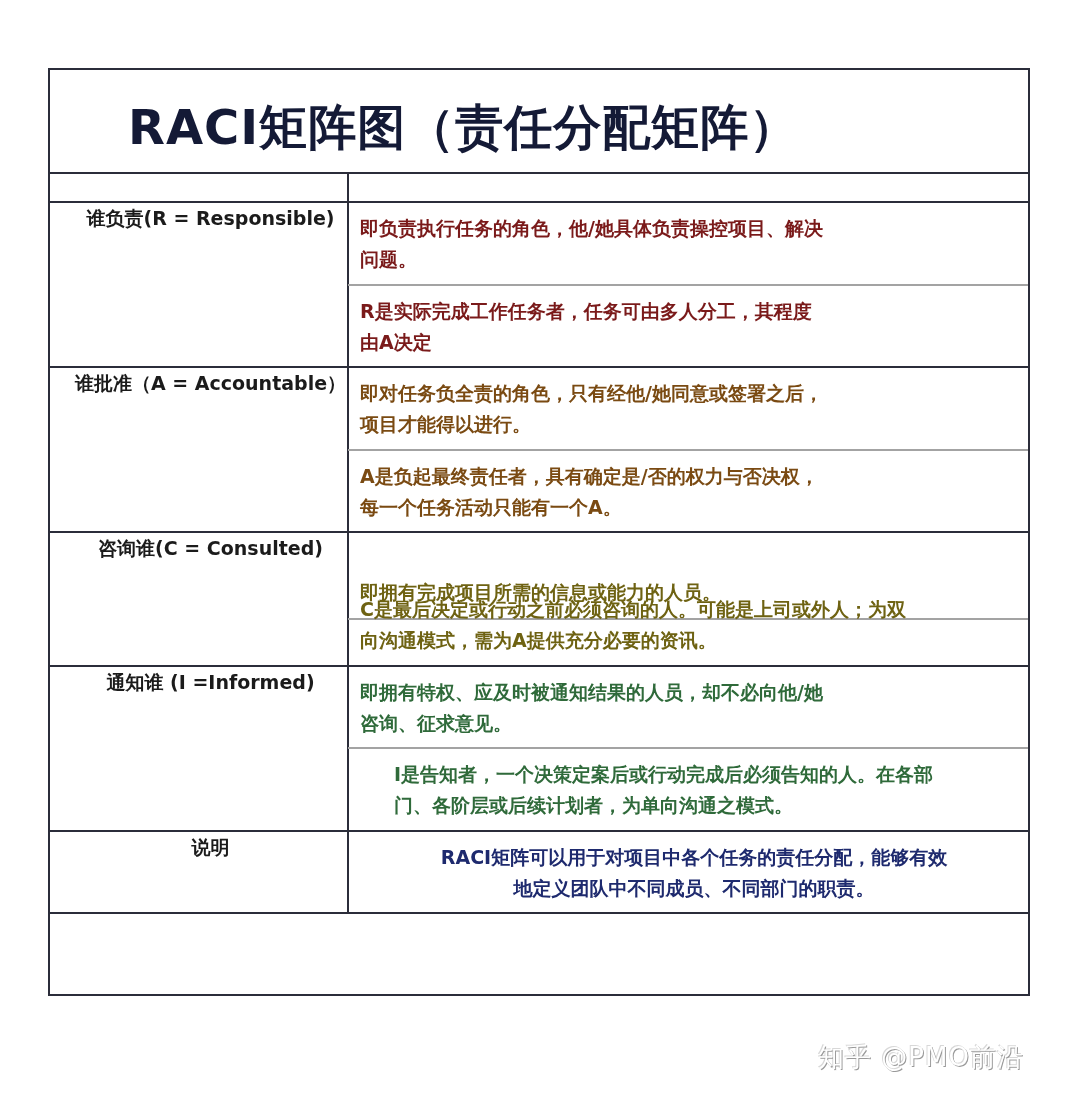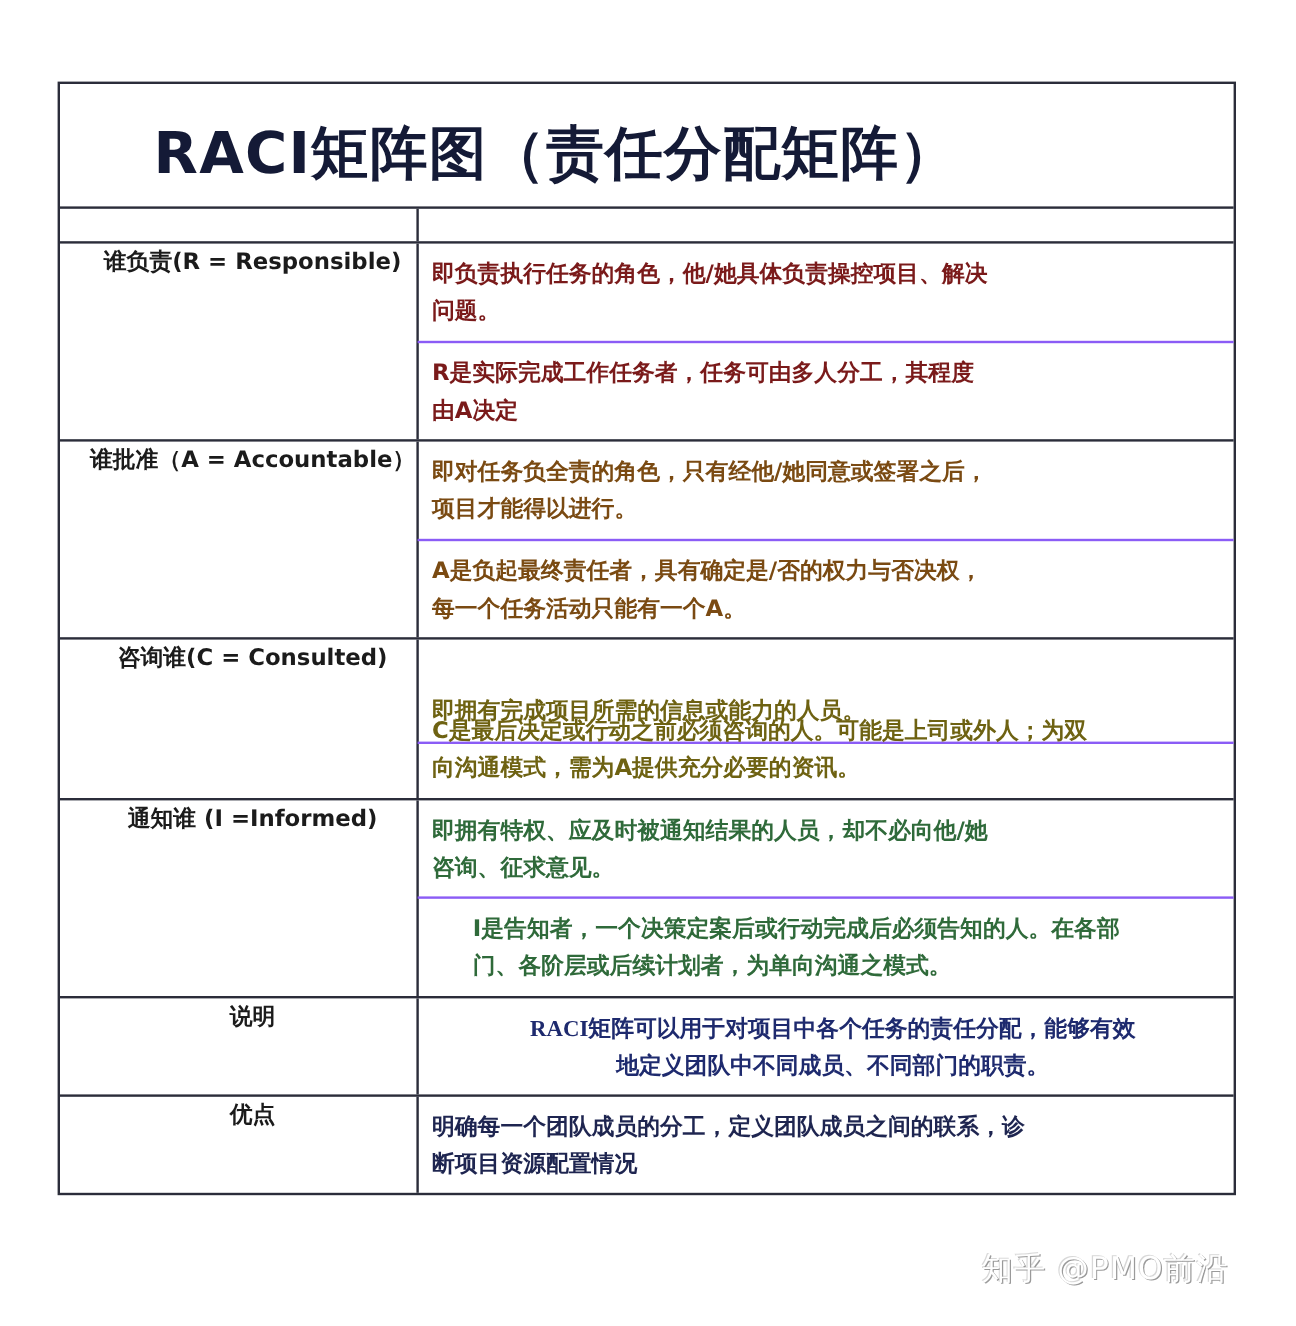--- a/index.html
+++ b/index.html
@@ -7,21 +7,21 @@
          font-family:"DejaVu Sans","Liberation Sans",sans-serif; }
   .sheet { position:absolute; left:48px; top:68px; width:982px; height:928px;
            border:2px solid #2b2d3a; box-sizing:border-box; }
   .row { position:absolute; left:0; right:0; border-bottom:2px solid #2b2d3a; box-sizing:border-box; }
   .title-row { top:0; height:104px; }
   .title { position:absolute; left:78px; top:26px; font-size:48px; font-weight:bold; color:#141a36; letter-spacing:1px; }
   .lcell { position:absolute; left:0; width:299px; top:0; bottom:0; border-right:2px solid #2b2d3a; box-sizing:border-box;
            display:flex; flex-direction:row; justify-content:center; padding-left:24px; font-size:19px; font-weight:bold; color:#1b1b1b; line-height:31px; }
   .rcell { position:absolute; left:298px; right:0; top:0; bottom:0; }
   .sub { position:absolute; left:0; right:0; box-sizing:border-box; padding:10px 0 0 12px; font-size:19px; font-weight:bold; line-height:31px; }
-  .sub.top { border-bottom:2px solid #8b5cf6; }
+  .sub.top { border-bottom:2px solid #a3a3a3; }
   .last { border-bottom:none; }
   .watermark { position:absolute; left:818px; top:1040px; font-size:26px; color:#ffffff;
                text-shadow: 1px 1px 0 #9a9a9a, -1px -1px 0 #d8d8d8; letter-spacing:1px; }
 </style>
 </head>
 <body>
 
 <div class="sheet">
   <div class="row title-row">
     <div class="title">RACI矩阵图（责任分配矩阵）</div>
@@ -73,34 +73,25 @@
       <span>通知谁 (I =Informed)</span>
     </div>
     <div class="rcell">
       <div class="sub top" style="top:0;height:82px;color:#2f6a3a;white-space:pre-line;">即拥有特权、应及时被通知结果的人员，却不必向他/她
 咨询、征求意见。</div>
       <div class="sub" style="top:82px;height:104px;color:#2f6a3a;white-space:pre-line;padding-left:46px;">I是告知者，一个决策定案后或行动完成后必须告知的人。在各部
 门、各阶层或后续计划者，为单向沟通之模式。</div>
     </div>
   </div>
 
-  <div class="row" style="top:762px;height:82px;font-family:Liberation Serif, serif;">
+  <div class="row" style="top:762px;height:82px;">
     <div class="lcell">
       <span>说明</span>
     </div>
     <div class="rcell">
       <div class="sub" style="top:0;height:82px;color:#1e2a6e;white-space:pre-line;text-align:center;">RACI矩阵可以用于对项目中各个任务的责任分配，能够有效
 地定义团队中不同成员、不同部门的职责。</div>
     </div>
   </div>
 
-  <div class="row last" style="top:844px;height:80px;">
-    <div class="lcell">
-      <span>优点</span>
-    </div>
-    <div class="rcell">
-      <div class="sub" style="top:0;height:80px;color:#1e2550;white-space:pre-line;">明确每一个团队成员的分工，定义团队成员之间的联系，诊
-断项目资源配置情况</div>
-    </div>
-  </div>
 </div>
 
 <div class="watermark">知乎 @PMO前沿</div>
 
 </body></html>

